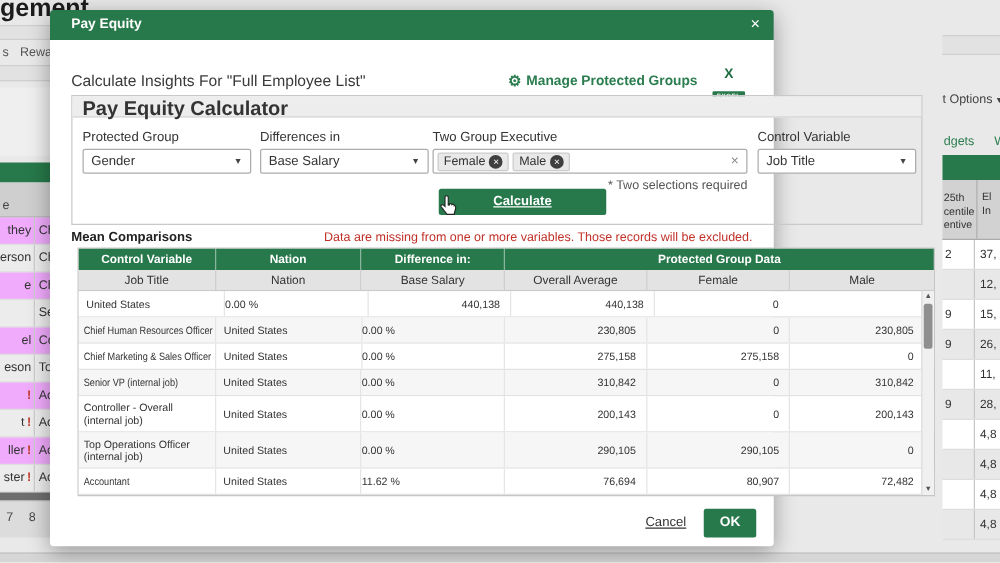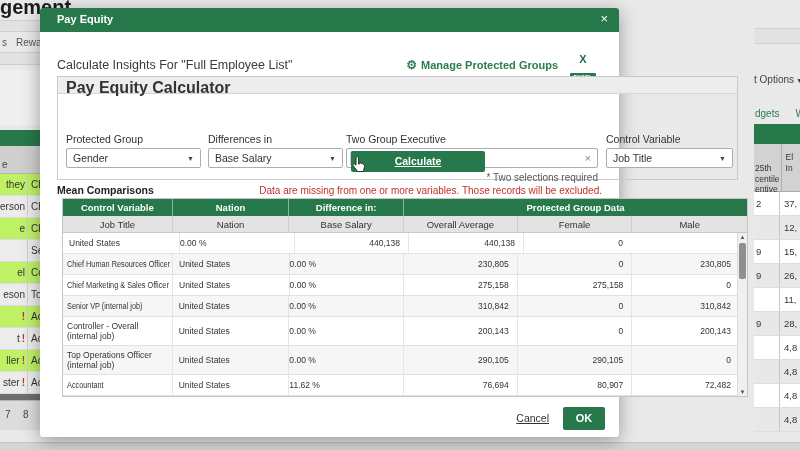--- a/index.html
+++ b/index.html
@@ -14,40 +14,40 @@
   .bd-band.b1 { top:20px; height:12px; }
   .bd-band.b2 { top:52px; height:13px; }
   .bd-band.b3 { top:70px; height:55px; background:#efefef; border:none; }
   .bd-tabs { position:absolute; top:34px; left:0; width:40px; height:17px; font-size:10px; color:#555; white-space:nowrap; }
   .bd-tabs .t1 { position:absolute; left:2px; top:3px; }
   .bd-tabs .t2 { position:absolute; left:16px; top:3px; }
   .bd-green { position:absolute; top:130px; left:0; width:40px; height:16px; background:#27784a; }
   .bd-subhead { position:absolute; top:146px; left:0; width:40px; height:28px; background:#cfcfcf; border-bottom:1px solid #b5b5b5; }
   .bd-subhead span { position:absolute; left:2px; bottom:3px; font-size:10px; color:#444; }
   .bd-lrows { position:absolute; top:174px; left:0; width:40px; }
-  .bd-lrow { display:flex; height:22px; align-items:center; background:#bef264; border-bottom:1px solid #ddd; }
+  .bd-lrow { display:flex; height:22px; align-items:center; background:#f0abfc; border-bottom:1px solid #ddd; }
   .bd-lrow.alt { background:#ececec; }
   .bd-name { flex:0 0 27px; text-align:right; padding-right:2px; font-size:10px; color:#333; white-space:nowrap; overflow:hidden; }
   .bd-alert { color:#c0392b; font-weight:bold; margin-left:2px; }
   .bd-role { flex:1; border-left:1px solid #ccc; padding-left:3px; font-size:10px; color:#333; white-space:nowrap; overflow:hidden; height:100%; display:flex; align-items:center; }
   .bd-scroll { position:absolute; top:394px; left:0; width:40px; height:6px; background:#6e6e6e; }
   .bd-pager { position:absolute; top:400px; left:0; width:40px; height:30px; background:#dcdcdc; border-top:1px solid #b5b5b5; font-size:10px; color:#444; }
   .bd-pager .p1 { position:absolute; left:5px; top:8px; }
   .bd-pager .p2 { position:absolute; left:23px; top:8px; }
 
   
   .bd-right { position:absolute; right:0; top:0; width:46px; height:450px; }
   .bd-right .bd-band.rb1 { top:28px; height:16px; width:46px; }
   .bd-opts { position:absolute; top:74px; left:0; font-size:10px; color:#444; white-space:nowrap; }
   .bd-opts .caret { font-size:7px; margin-left:2px; }
   .bd-links { position:absolute; top:108px; left:1px; font-size:10px; color:#2a7d4f; white-space:nowrap; }
   .bd-links .l2 { margin-left:16px; }
   .bd-green2 { position:absolute; top:124px; left:0; width:46px; height:20px; background:#27784a; }
   .bd-rhead { position:absolute; top:144px; left:0; width:46px; height:48px; background:#d2d2d2; border-bottom:1px solid #aaa; display:flex; }
-  .bd-rhead .hc1 { flex:0 0 26px; border-right:1px solid #b0b0b0; font-size:8.5px; color:#333; white-space:pre-line; padding:19px 1px 0 1px; line-height:1.25; }
+  .bd-rhead .hc1 { flex:0 0 26px; border-right:1px solid #b0b0b0; font-size:8.5px; color:#333; white-space:pre-line; padding:9px 1px 0 1px; line-height:1.25; }
   .bd-rhead .hc2 { flex:1; font-size:8.5px; color:#333; white-space:pre-line; padding:8px 0 0 4px; line-height:1.25; }
   .bd-rrows { position:absolute; top:192px; left:0; width:46px; }
   .bd-rrow { display:flex; height:24px; align-items:center; background:#fff; border-bottom:1px solid #ddd; }
   .bd-rrow.alt { background:#e8e8e8; }
   .bd-rc1 { flex:0 0 26px; text-align:left; padding-left:2px; font-size:9.5px; color:#333; border-right:1px solid #c8c8c8; height:100%; display:flex; align-items:center; }
   .bd-rc2 { flex:1; padding-left:4px; font-size:9.5px; color:#333; }
 
   .bottom-strip { position:absolute; left:0; right:0; bottom:0; height:8px; background:#d6d6d6; border-top:1px solid #c2c2c2; }
 
   
@@ -60,21 +60,21 @@
   .m-insights-heading { position:absolute; left:0; top:4px; font-size:12.5px; color:#3a3a3a; }
   .m-manage { position:absolute; right:44px; top:5px; display:flex; align-items:center; gap:4px; color:#2a7d4f; font-size:11px; font-weight:bold; cursor:pointer; }
   .m-gear { font-size:12px; line-height:12px; }
   .m-excel { position:absolute; right:6px; top:0; width:26px; text-align:center; cursor:pointer; }
   .m-excel .xl { font-size:11px; font-weight:bold; color:#1d6b3f; line-height:11px; }
   .m-excel .badge { display:inline-block; background:#27784a; color:#fff; font-size:5px; font-weight:bold; padding:1px 3px; border-radius:1px; letter-spacing:.5px; }
 
   .m-panel { position:absolute; left:17px; top:68px; width:681px; height:104px; border:1px solid #c9c9c9; }
   .m-panel-head { height:17px; background:#ededed; border-bottom:1px solid #d5d5d5; font-size:16px; font-weight:bold; color:#333; padding:2px 8px; }
   .field { position:absolute; }
-  .field label { display:block; font-size:10.5px; color:#333; margin-bottom:3px;margin-top:29px; }
+  .field label { display:block; font-size:10.5px; color:#333; margin-bottom:3px; }
   .f1 { left:8px; top:27px; width:135px; }
   .f2 { left:150px; top:27px; width:135px; }
   .f3 { left:288px; top:27px; width:252px; }
   .f4 { left:548px; top:27px; width:127px; }
   .selbox { height:20px; border:1px solid #adadad; border-radius:2px; background:#fff; display:flex; align-items:center; cursor:pointer; }
   .selbox .val { flex:1; font-size:10.5px; color:#333; padding-left:6px; white-space:nowrap; overflow:hidden; }
   .selbox .caret { font-size:7px; color:#444; padding-right:6px; }
   .tagbox { height:20px; border:1px solid #adadad; border-radius:2px; background:#fff; display:flex; align-items:center; gap:3px; padding-left:3px; }
   .pill { display:inline-flex; align-items:center; gap:3px; background:#e9e9e9; border:1px solid #ccc; border-radius:2px; height:15px; padding:0 4px; cursor:default; }
   .pill-label { font-size:10px; color:#333; }

